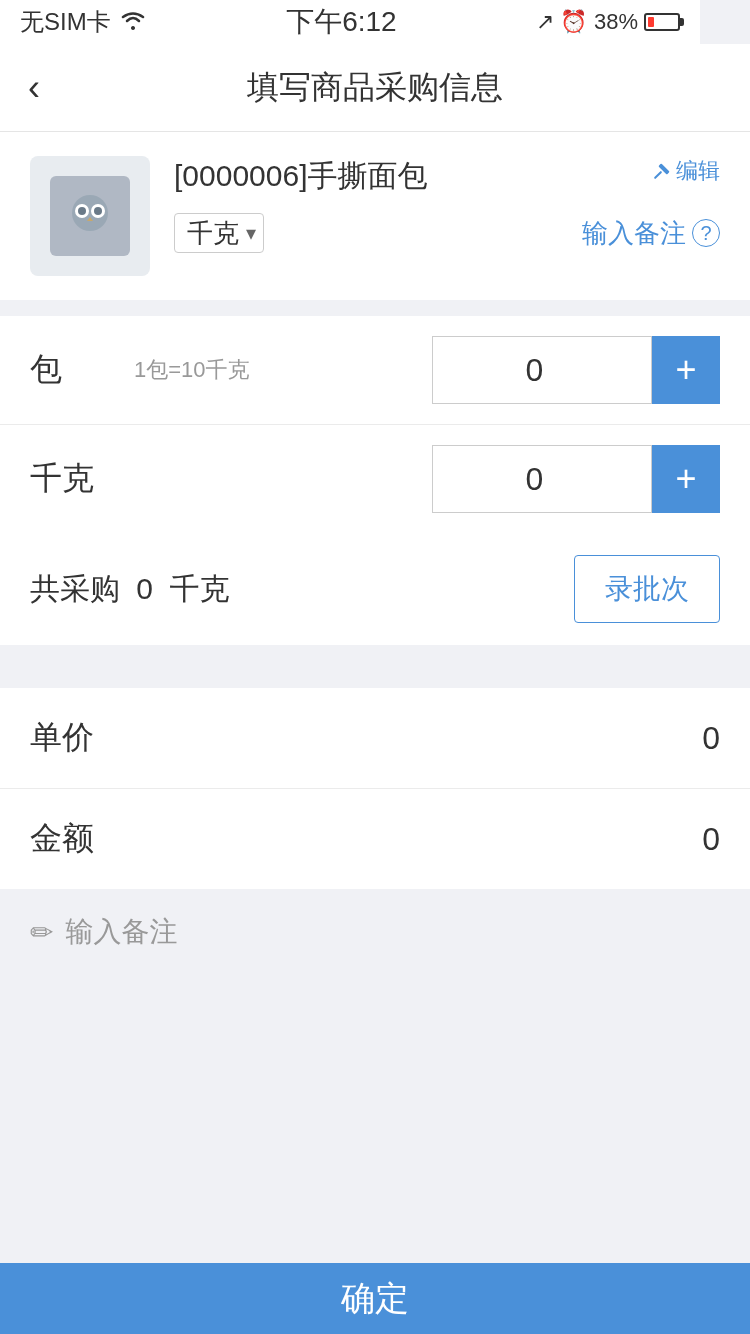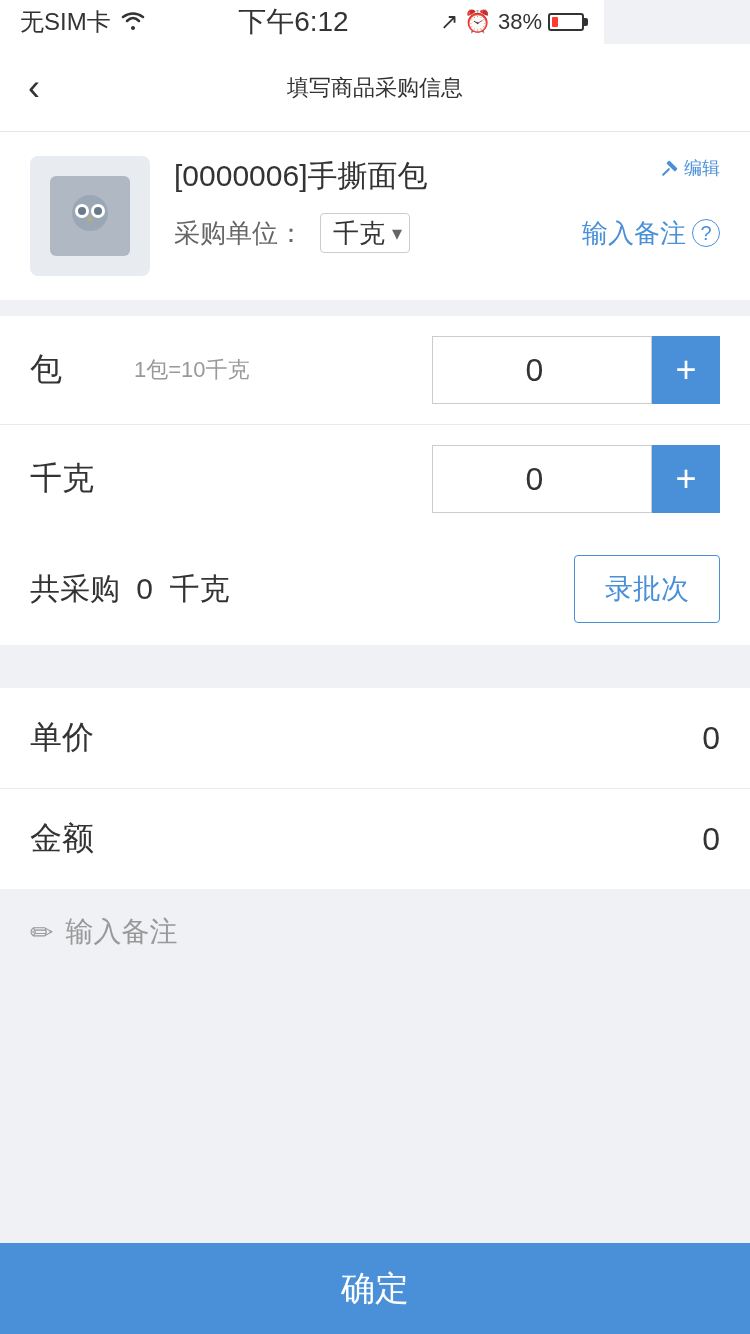--- a/index.html
+++ b/index.html
@@ -8,21 +8,21 @@
       width: 750px;
       min-height: 1334px;
       font-family: -apple-system, "PingFang SC", "Helvetica Neue", sans-serif;
       background: #f0f1f5;
       font-size: 28px;
       color: #333;
     }
 
     
     .status-bar {
-      width: 604px;
+      width: 700px;
       height: 44px;
       background: #fff;
       display: flex;
       align-items: center;
       justify-content: space-between;
       padding: 0 20px;
       font-size: 24px;
       color: #333;
     }
     .status-left { display: flex; align-items: center; gap: 8px; }
@@ -54,21 +54,21 @@
       justify-content: center;
       position: relative;
       border-bottom: 1px solid #e5e5e5;
     }
     .nav-back {
       position: absolute; left: 28px;
       font-size: 36px; color: #333;
       cursor: pointer;
     }
     .nav-title {
-      font-size: 22px;
+      font-size: 32px;
       font-weight: 500;
       color: #333;
     }
 
     
     .product-card {
       background: #fff;
       padding: 24px 30px;
       display: flex;
       align-items: flex-start;
@@ -94,21 +94,21 @@
       font-size: 24px;
     }
     .product-info { flex: 1; }
     .product-name-row {
       display: flex;
       justify-content: space-between;
       align-items: flex-start;
       margin-bottom: 16px;
     }
     .product-name { font-size: 30px; color: #333; font-weight: 500; }
-    .edit-btn { font-size: 18px; color: #4a90d9; display: flex; align-items: center; gap: 4px; justify-content: flex-end; }
+    .edit-btn { font-size: 22px; color: #4a90d9; display: flex; align-items: center; gap: 4px; justify-content: flex-end; }
     .unit-row { display: flex; align-items: center; gap: 16px; }
     .unit-label { font-size: 26px; color: #666; }
     .unit-select {
       border: 1px solid #ccc;
       border-radius: 4px;
       padding: 4px 24px 4px 12px;
       font-size: 26px;
       color: #333;
       background: #fff;
       appearance: none;
@@ -210,21 +210,21 @@
     .remark-placeholder { font-size: 28px; color: #999; }
 
     
     .empty-space { flex: 1; background: #f0f1f5; min-height: 300px; }
 
     
     .confirm-bar {
       position: fixed;
       bottom: 0; left: 0;
       width: 750px;
-      height: 91px;
+      height: 71px;
       background: #4a90d9;
       display: flex;
       align-items: center;
       justify-content: center;
       cursor: pointer;
     }
     .confirm-text {
       font-size: 34px;
       color: #fff;
       font-weight: 500;
@@ -287,21 +287,20 @@
         <span class="product-name">[0000006]手撕面包</span>
         <span class="edit-btn">
           <svg width="22" height="22" viewBox="0 0 22 22" style="vertical-align:middle;">
             <rect x="3" y="14" width="10" height="2" rx="1" fill="#4a90d9" transform="rotate(-45 8 15)"></rect>
             <rect x="12" y="3" width="4" height="12" rx="1" fill="#4a90d9" transform="rotate(-45 14 9)"></rect>
           </svg>
           <span>编辑</span>
         </span>
       </div>
       <div class="unit-row">
-        <span class="unit-label">采购单位：</span>
         <div class="unit-select-wrapper">
           <select class="unit-select">
             <option>千克</option>
             <option>包</option>
           </select>
         </div>
         <span class="price-ref">
           <span>输入备注</span>
           <span class="price-ref-icon">?</span>
         </span>

